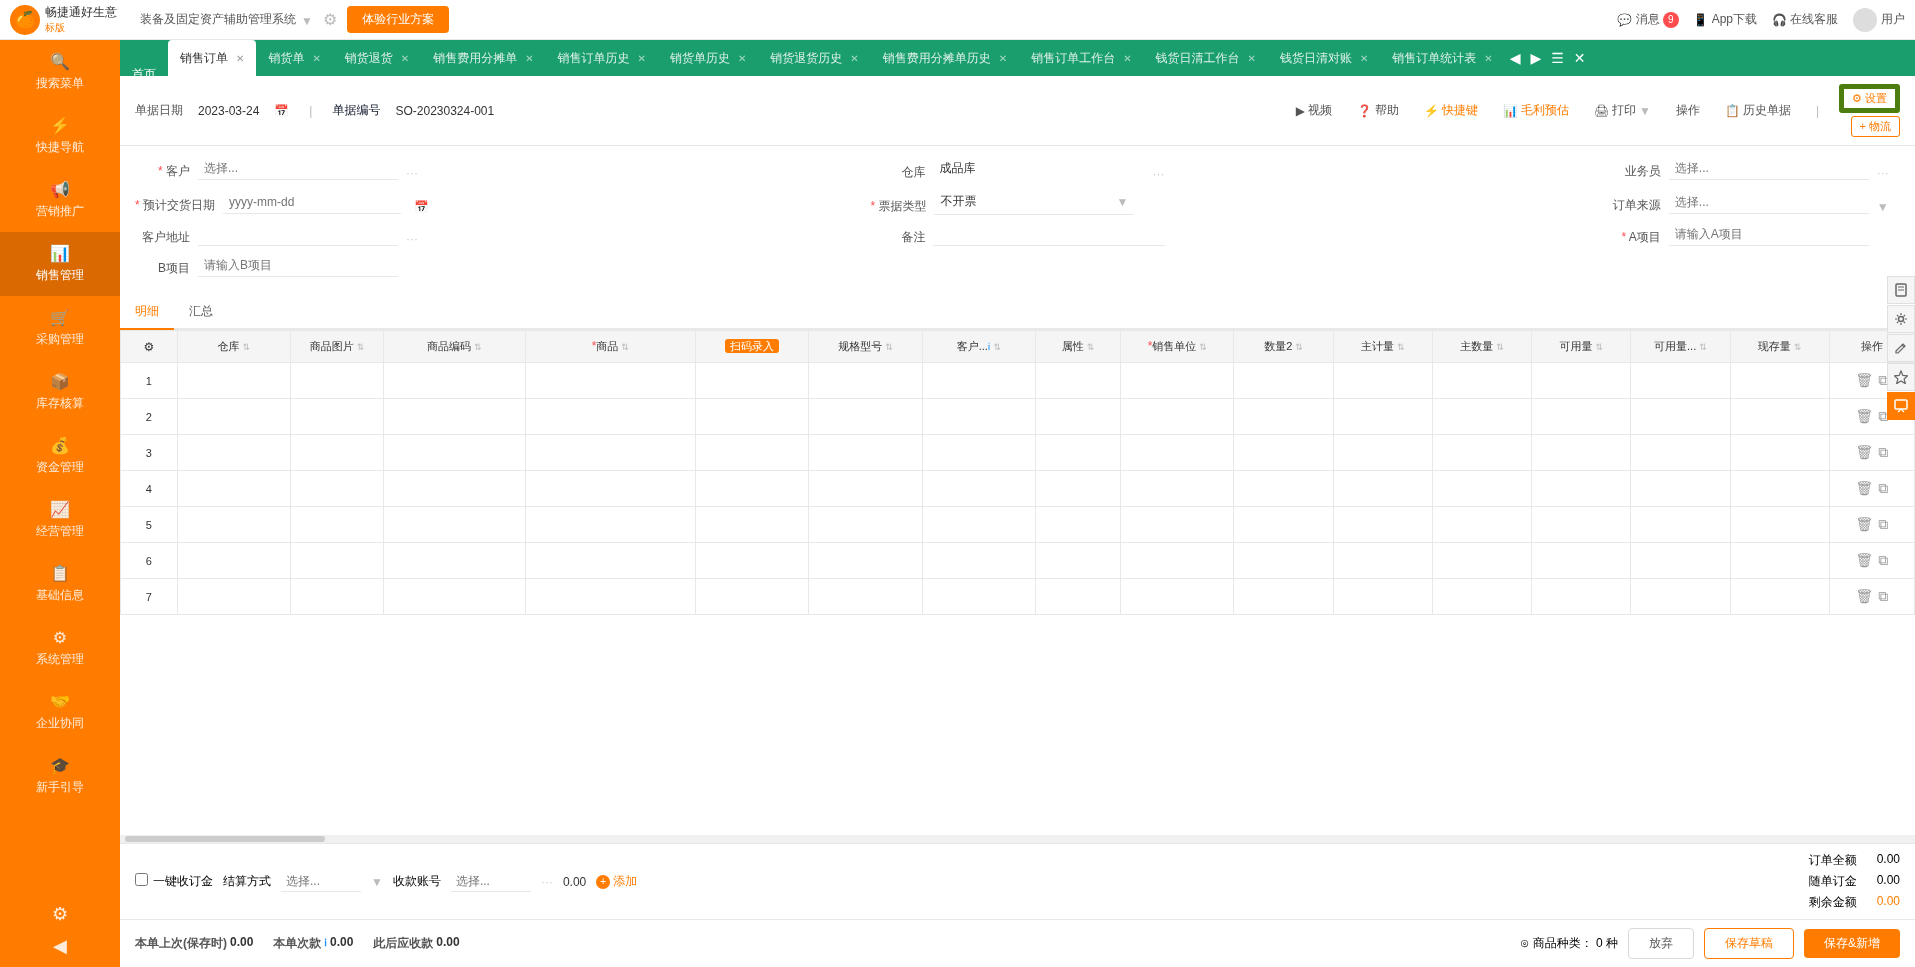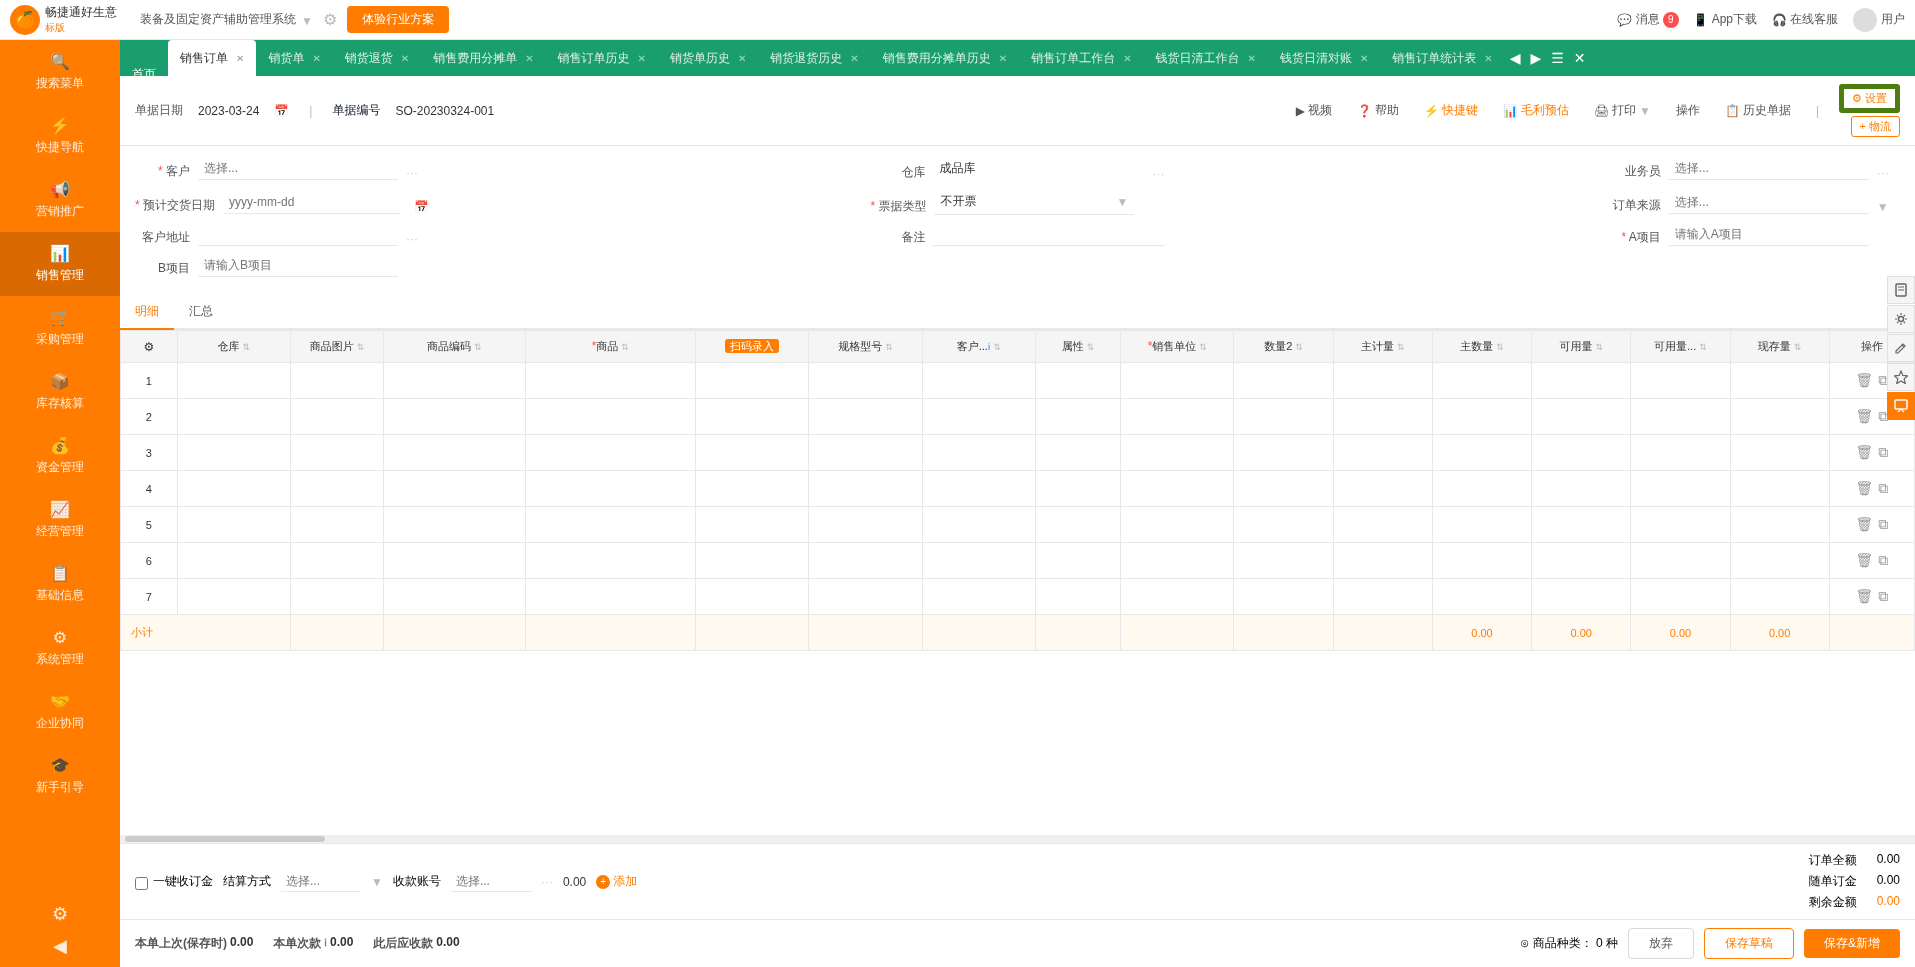--- a/index.html
+++ b/index.html
@@ -58,21 +58,21 @@
     .subtotal-row td { background: #fff9f0; color: #ff7c00; font-weight: 500; }
 
     
     .scroll-bar { background: #f0f0f0; height: 8px; display: flex; align-items: center; padding: 0 5px; flex-shrink: 0; }
     .scroll-thumb { width: 200px; height: 6px; background: #ccc; border-radius: 3px; }
     .btn-discard { border: 1px solid #d9d9d9; background: #fff; color: #555; padding: 6px 20px; border-radius: 4px; cursor: pointer; }
     .btn-save-draft { border: 1px solid #ff7c00; background: #fff; color: #ff7c00; padding: 6px 20px; border-radius: 4px; cursor: pointer; }
     .btn-save-new { background: #ff7c00; color: white; border: none; padding: 6px 20px; border-radius: 4px; cursor: pointer; }
 
     
-    .checkbox-label { display: flex; align-items: flex-end; gap: 5px; cursor: pointer; }
+    .checkbox-label { display: flex; align-items: flex-start; gap: 5px; cursor: pointer; }
     .checkbox-label input { cursor: pointer; }
 
     .page-wrapper { display: flex; flex-direction: column; flex: 1; overflow: hidden; position: relative; }
 
     .form-section { background: #fff; padding: 10px 15px; flex-shrink: 0; position: relative; }
     .form-section-row { display: flex; align-items: center; margin-bottom: 8px; }
     .field-group { flex: 1; display: flex; align-items: flex-end; gap: 8px; min-width: 0; }
     .field-label { white-space: nowrap; color: #555; min-width: 55px; text-align: right; font-size: 12px; }
     .field-label.required { color: #555; }
     .field-label.required::before { content: '* '; color: #ff4d4f; }
@@ -612,38 +612,20 @@
               <td></td>
               <td></td>
               <td>
                 <div class="row-actions">
                   <span class="row-action">🗑</span>
                   <span class="row-action">⧉</span>
                 </div>
               </td>
             </tr>
 
-            <tr class="subtotal-row">
-              <td colspan="2" style="text-align:left;padding-left:10px;color:#ff7c00;font-weight:500;">小计</td>
-              <td></td>
-              <td></td>
-              <td></td>
-              <td></td>
-              <td></td>
-              <td></td>
-              <td></td>
-              <td></td>
-              <td></td>
-              <td></td>
-              <td style="color:#ff7c00;font-weight:500;text-align:center;">0.00</td>
-              <td style="color:#ff7c00;font-weight:500;text-align:center;">0.00</td>
-              <td style="color:#ff7c00;font-weight:500;text-align:center;">0.00</td>
-              <td style="color:#ff7c00;font-weight:500;text-align:center;">0.00</td>
-              <td></td>
-            </tr>
           </tbody>
         </table>
       </div>
 
       <div class="scroll-bar">
         <div class="scroll-thumb"></div>
       </div>
 
       <div class="bottom-section">
 

